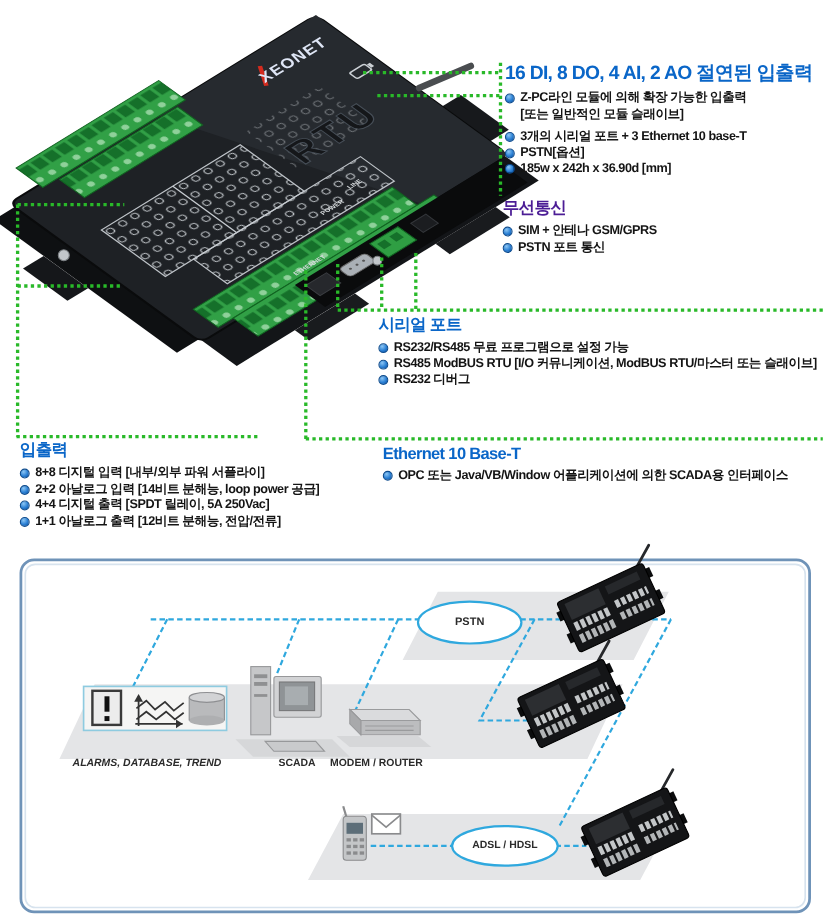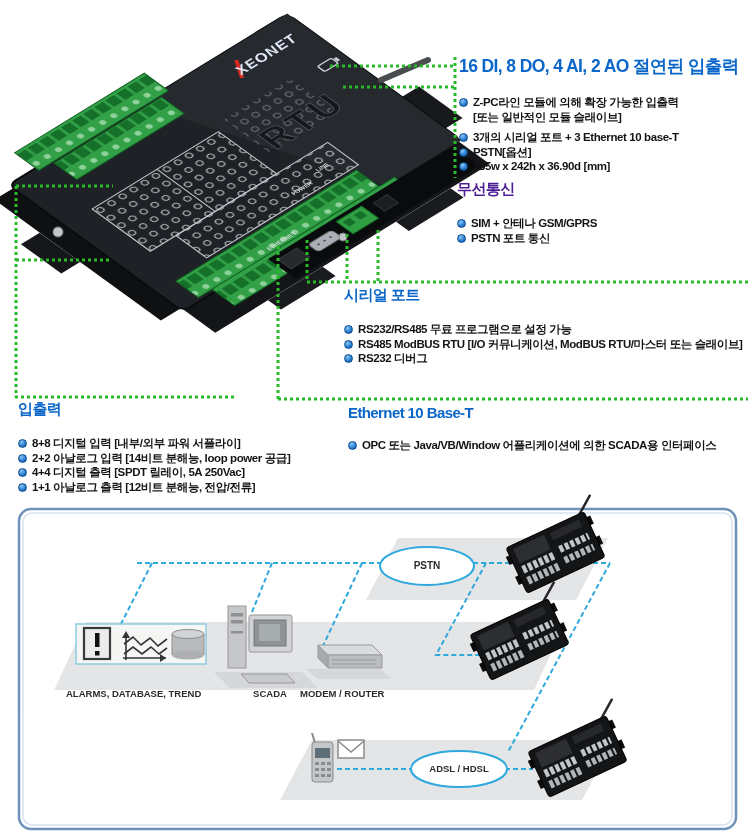--- a/index.html
+++ b/index.html
@@ -5,21 +5,21 @@
   html,body{margin:0;padding:0;}
   body{
     width:754px;height:835px;position:relative;background:#ffffff;
     font-family:"Liberation Sans", sans-serif;overflow:hidden;
   }
   #gfx{position:absolute;left:0;top:0;}
   .abs{position:absolute;}
   .sec-title{font-weight:bold;color:#0a66c8;font-size:15px;letter-spacing:-0.6px;white-space:nowrap;}
   .sec-title.big{font-size:17.5px;}
   .sec-title.green{color:#4c1d95;}
-  .items{margin-top:18px;}
+  .items{margin-top:5px;}
   .item{display:flex;align-items:flex-start;gap:5px;font-size:11.5px;font-weight:bold;
         color:#141414;line-height:13.5px;letter-spacing:-0.4px;white-space:nowrap;margin-top:1px;}
   .item.gap{margin-top:7px;}
   .item.cont{margin-left:14px;}
   .ball{flex:0 0 9px;width:9px;height:9px;border-radius:50%;margin-top:2px;box-sizing:border-box;
         background:radial-gradient(circle at 35% 28%, #8cc6f4, #2b80d4 55%, #0a4e9e);
         border:1px solid #0c4a8c;}
   .dlabel{font-size:9.5px;font-weight:bold;color:#2b2b2b;letter-spacing:0px;white-space:nowrap;}
   .center{text-align:center;}
 </style>
@@ -307,15 +307,15 @@
   <div class="items">
     <div class="item">
         <span class="ball"></span>
         <span>OPC 또는 Java/VB/Window 어플리케이션에 의한 SCADA용 인터페이스</span>
       </div>
   </div>
 </div>
 
 <div class="abs dlabel center" style="left:385px;top:560px;width:84px;font-size:10px;">PSTN</div>
 <div class="abs dlabel center" style="left:413px;top:763px;width:92px;">ADSL / HDSL</div>
-<div class="abs dlabel" style="left:66px;top:688px;">ALARMS, DATABASE, TREND</div>
+<div class="abs dlabel" style="left:66px;top:688px;font-style:italic;">ALARMS, DATABASE, TREND</div>
 <div class="abs dlabel center" style="left:232px;top:688px;width:76px;">SCADA</div>
 <div class="abs dlabel" style="left:300px;top:688px;">MODEM / ROUTER</div>
 
 </body></html>

